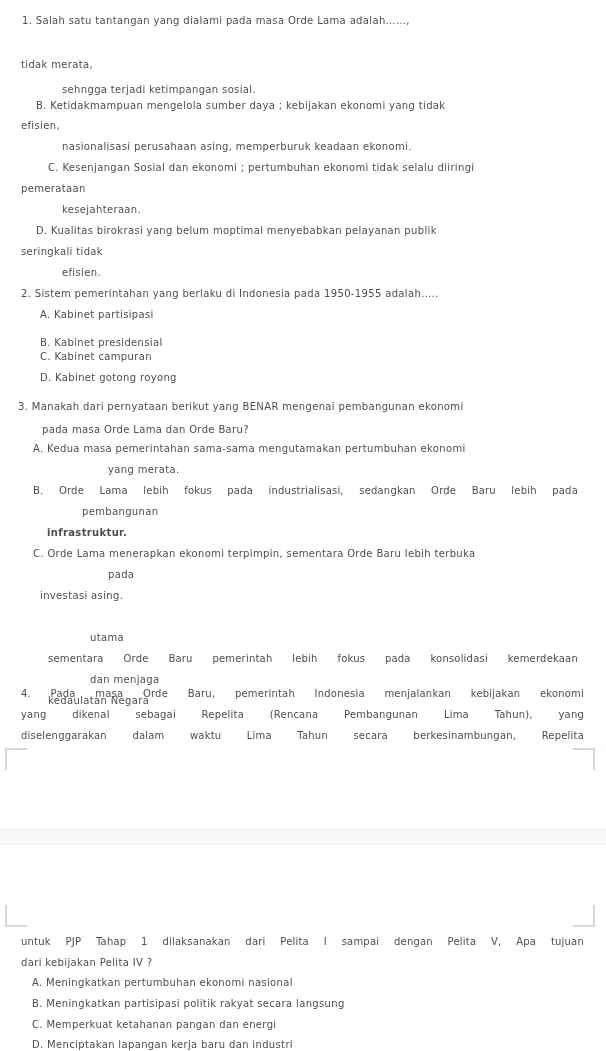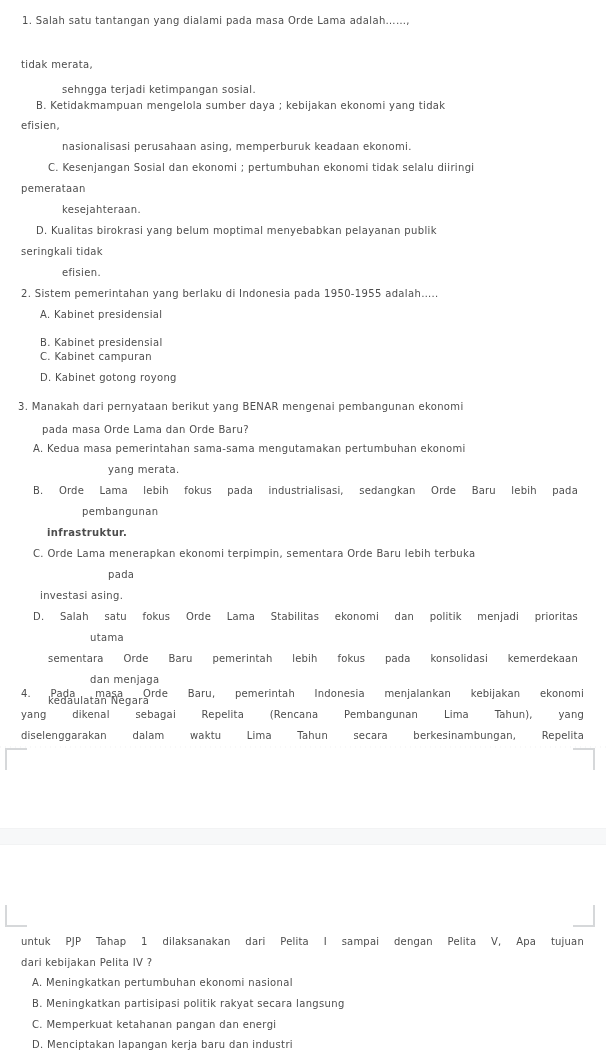--- a/index.html
+++ b/index.html
@@ -113,40 +113,39 @@
     <div class="txt" style="left:48px; top:161px;">C. Kesenjangan Sosial dan ekonomi ; pertumbuhan ekonomi tidak selalu diiringi</div>
     <div class="txt" style="left:21px; top:182px;">pemerataan</div>
     <div class="txt" style="left:62px; top:203px;">kesejahteraan.</div>
 
     <div class="txt" style="left:36px; top:224px;">D. Kualitas birokrasi yang belum moptimal menyebabkan pelayanan publik</div>
     <div class="txt" style="left:21px; top:245px;">seringkali tidak</div>
     <div class="txt" style="left:62px; top:266px;">efisien.</div>
 
     <div class="txt" style="left:21px; top:287px;">2. Sistem pemerintahan yang berlaku di Indonesia pada 1950-1955 adalah…..</div>
 
-    <div class="txt" style="left:40px; top:308px;">A. Kabinet presidensial</div>
+    <div class="txt" style="left:40px; top:308px;">A. Kabinet partisipasi</div>
     <div class="txt" style="left:40px; top:336px;">B. Kabinet presidensial</div>
     <div class="txt" style="left:40px; top:350px;">C. Kabinet campuran</div>
     <div class="txt" style="left:40px; top:371px;">D. Kabinet gotong royong</div>
 
     <div class="txt" style="left:18px; top:400px;">3. Manakah dari pernyataan berikut yang BENAR mengenai pembangunan ekonomi</div>
     <div class="txt" style="left:42px; top:423px;">pada masa Orde Lama dan Orde Baru?</div>
 
     <div class="txt" style="left:33px; top:442px;">A. Kedua masa pemerintahan sama-sama mengutamakan pertumbuhan ekonomi</div>
     <div class="txt" style="left:108px; top:463px;">yang merata.</div>
 
     <div class="txt j" style="left:33px; top:484px; width:545px;">B. Orde Lama lebih fokus pada industrialisasi, sedangkan Orde Baru lebih pada</div>
     <div class="txt" style="left:82px; top:505px;">pembangunan</div>
     <div class="txt" style="left:47px; top:526px;font-weight:bold;">infrastruktur.</div>
 
     <div class="txt" style="left:33px; top:547px;">C. Orde Lama menerapkan ekonomi terpimpin, sementara Orde Baru lebih terbuka</div>
     <div class="txt" style="left:108px; top:568px;">pada</div>
     <div class="txt" style="left:40px; top:589px;">investasi asing.</div>
 
-    <div class="txt j" style="left:33px; top:610px; width:545px;">D. Salah satu fokus Orde Lama Stabilitas ekonomi dan politik menjadi prioritas</div>
     <div class="txt" style="left:90px; top:631px;">utama</div>
     <div class="txt j" style="left:48px; top:652px; width:530px;">sementara Orde Baru pemerintah lebih fokus pada konsolidasi kemerdekaan</div>
     <div class="txt" style="left:90px; top:673px;">dan menjaga</div>
     <div class="txt" style="left:48px; top:694px;">kedaulatan Negara</div>
 
     <div class="txt j" style="left:21px; top:687px; width:563px;">4. Pada masa Orde Baru, pemerintah Indonesia menjalankan kebijakan ekonomi</div>
     <div class="txt j" style="left:21px; top:708px; width:563px;">yang dikenal sebagai Repelita (Rencana Pembangunan Lima Tahun), yang</div>
     <div class="txt j" style="left:21px; top:729px; width:563px;">diselenggarakan dalam waktu Lima Tahun secara berkesinambungan, Repelita</div>
 
     <div class="speckle" style="top:746px;"></div>

